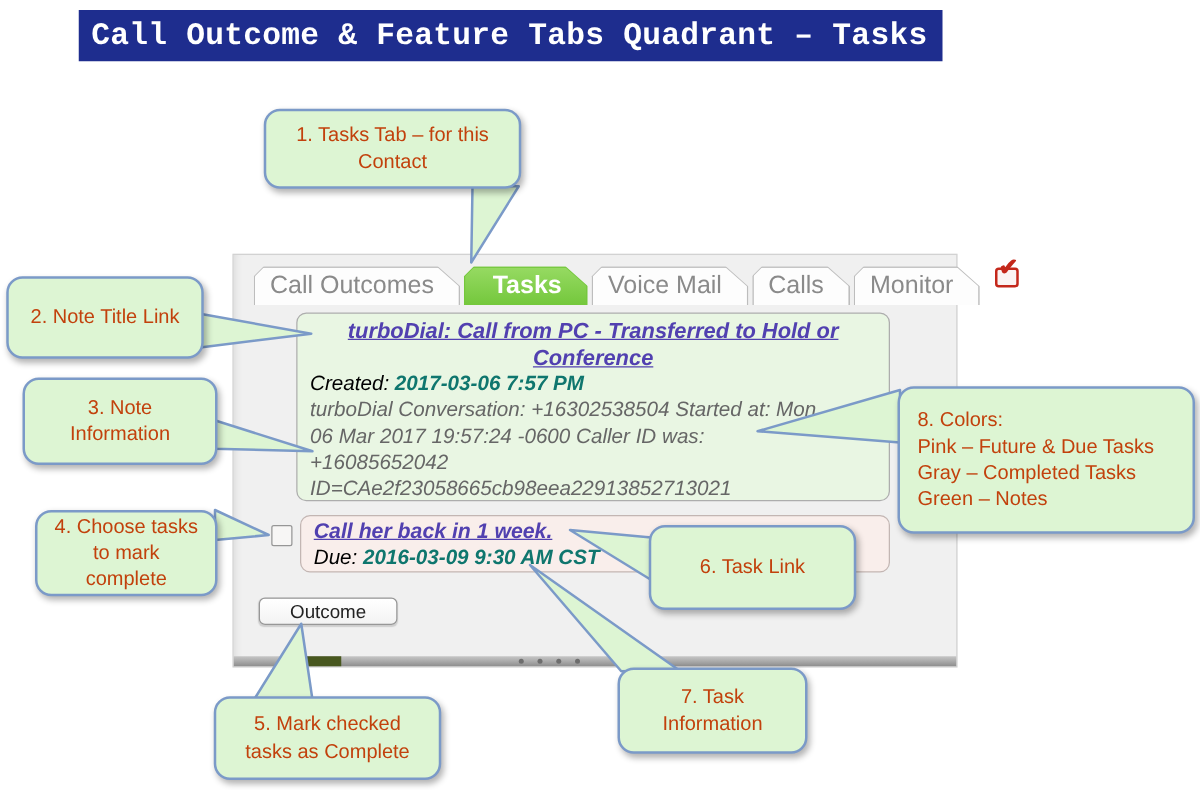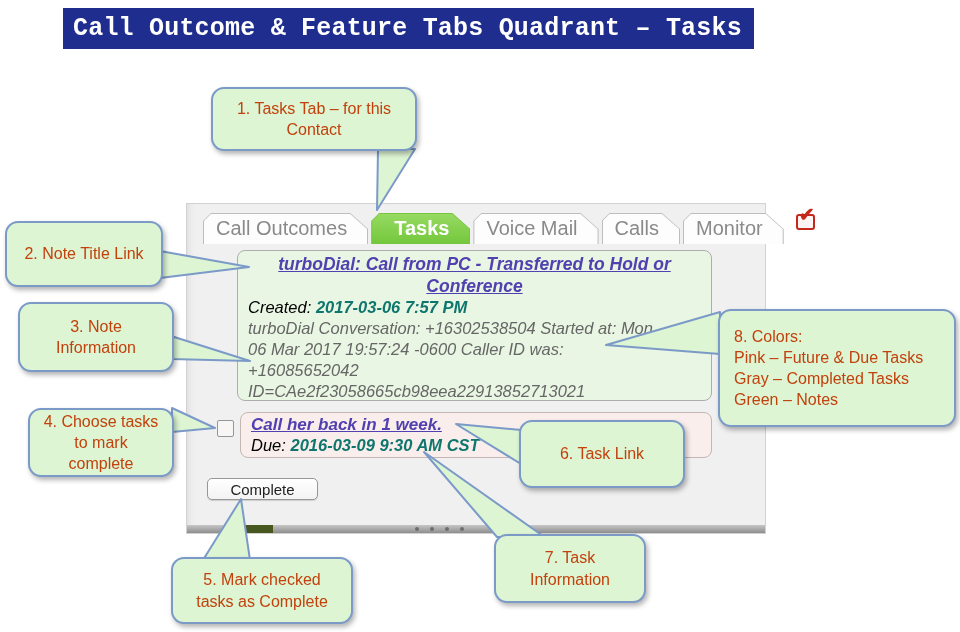--- a/index.html
+++ b/index.html
@@ -182,21 +182,21 @@
 
   <div class="task-checkbox" role="checkbox" aria-checked="false"></div>
   <div class="task-box">
     <span class="task-link">Call her back in 1 week.</span>
     <div>
       <span class="lbl">Due:</span>
       <span class="val">2016-03-09 9:30 AM CST</span>
     </div>
   </div>
 
-  <button class="complete-btn">Complete</button>
+  <button class="complete-btn">Outcome</button>
 
   <svg class="tails" width="960" height="632" viewBox="0 0 960 632">
     <g fill="#ddf5d3" stroke="#7b9ac8" stroke-width="2" stroke-linejoin="round">
       <polygon points="378,149 415,149 377,210"></polygon>
       <polygon points="160,251 160,278 249,267"></polygon>
       <polygon points="171,336 171,359 250,361"></polygon>
       <polygon points="172,408 172,432 215,428"></polygon>
       <polygon points="203,560 250,560 241,499"></polygon>
       <polygon points="521,430 521,464 456,424"></polygon>
       <polygon points="497,537 543,536 424,452"></polygon>

